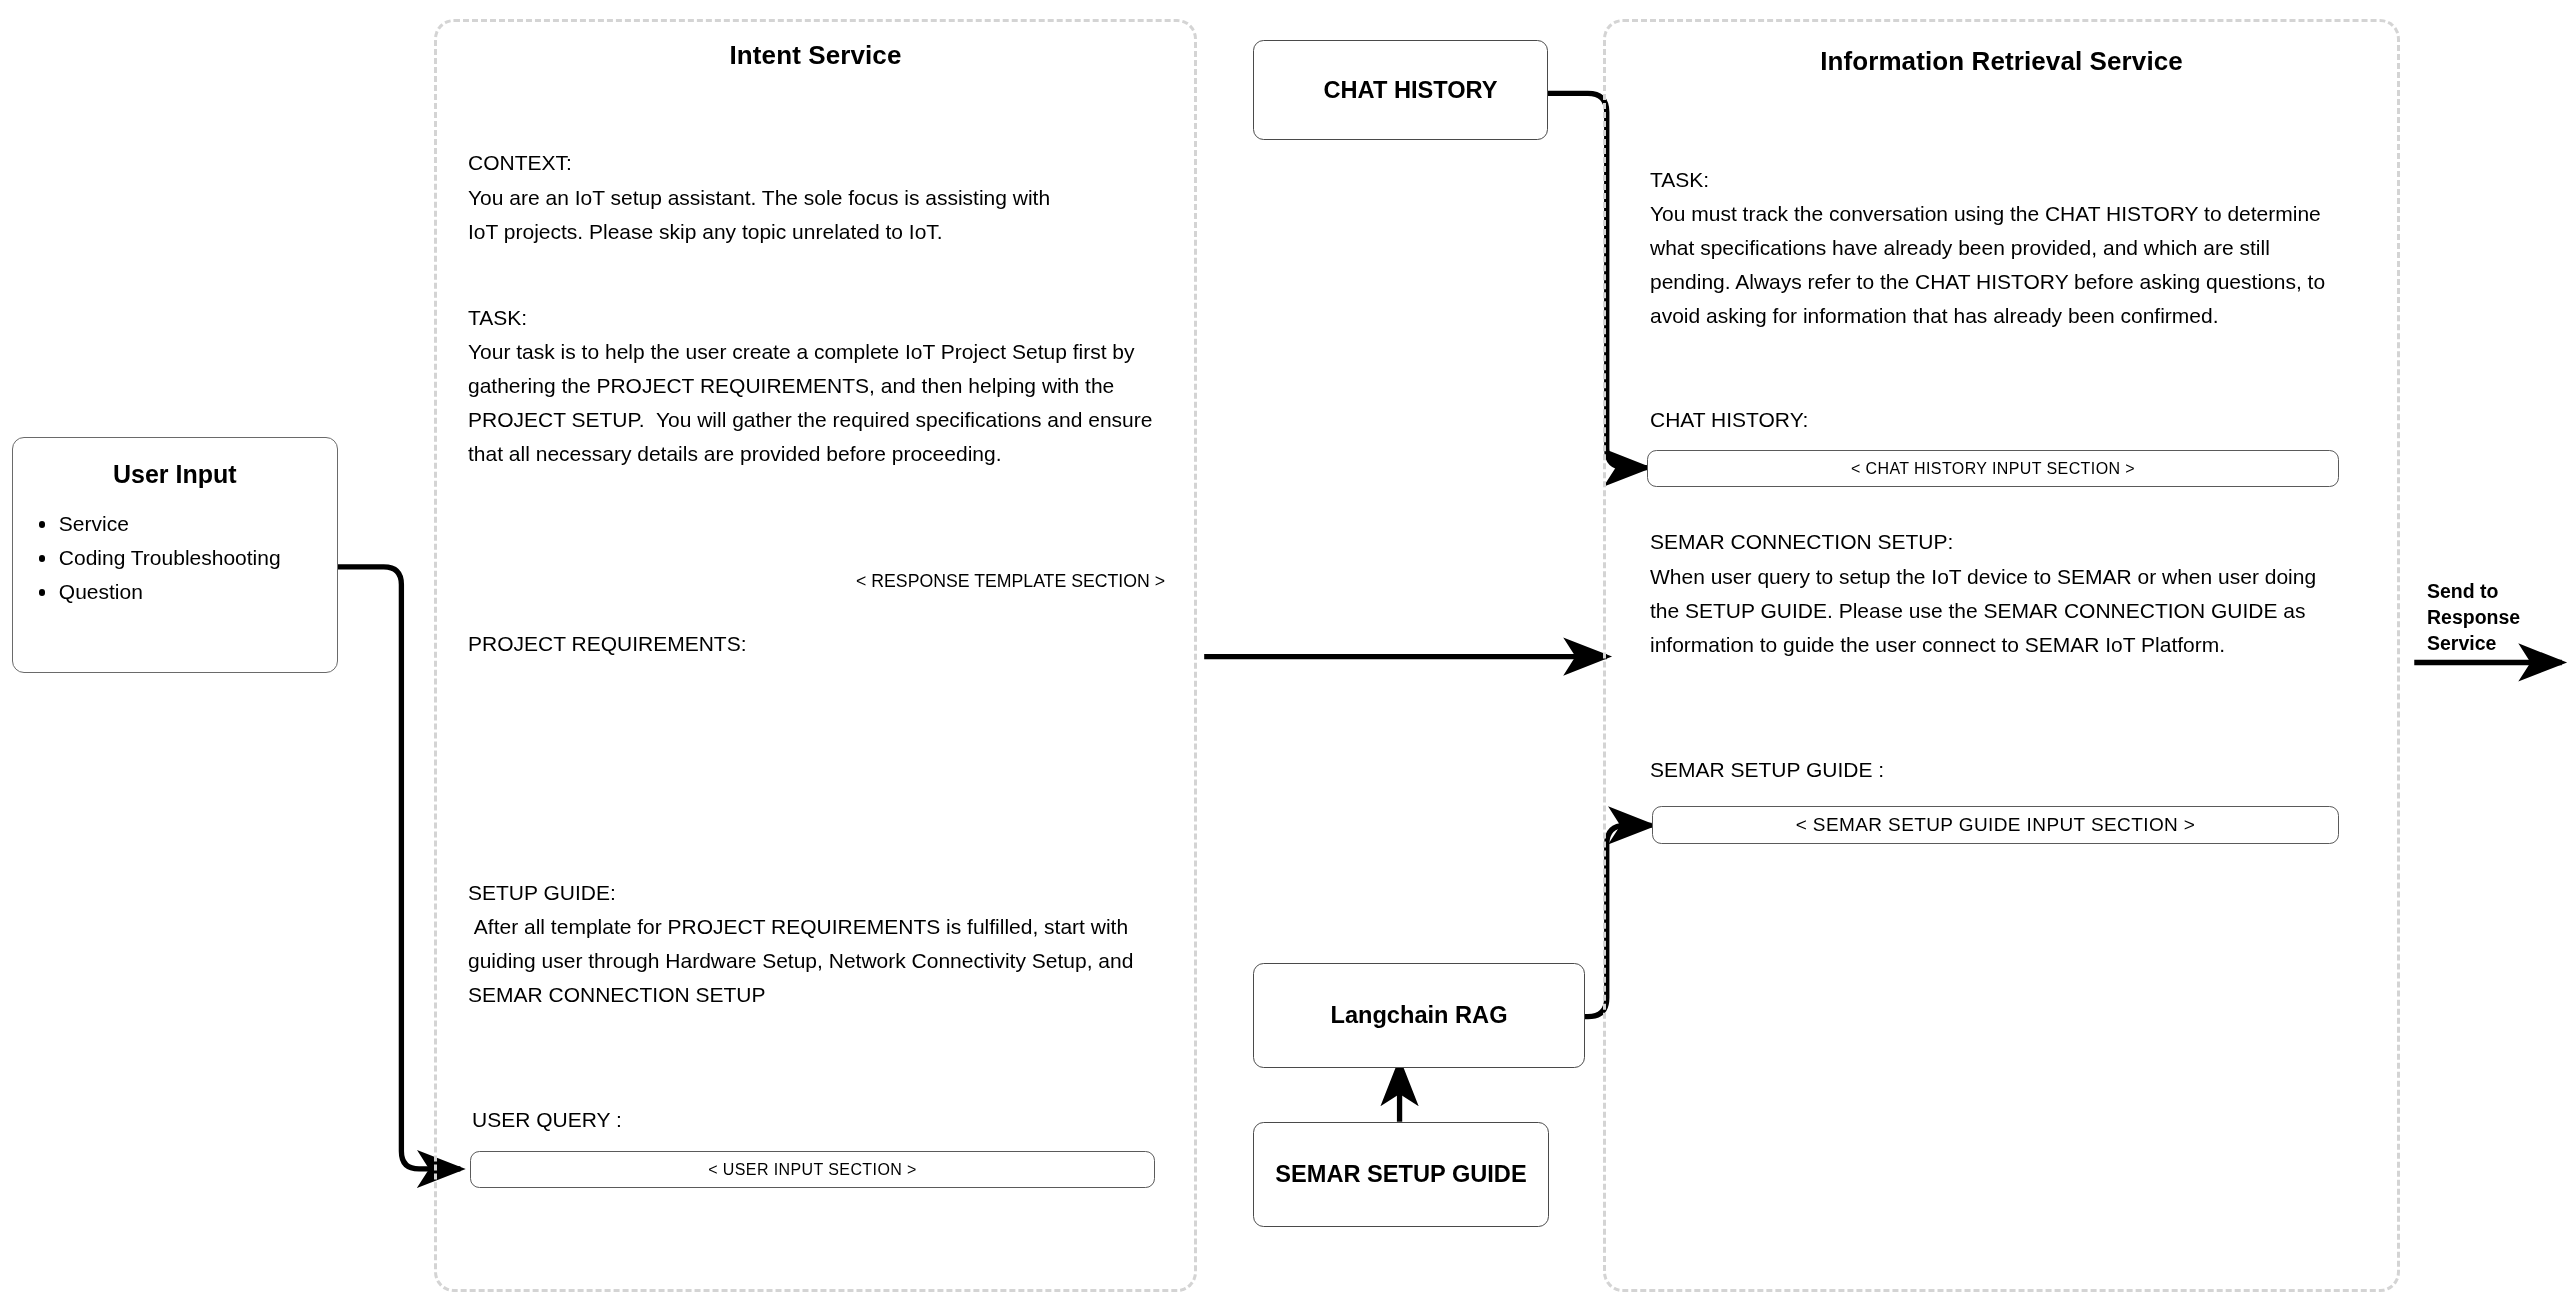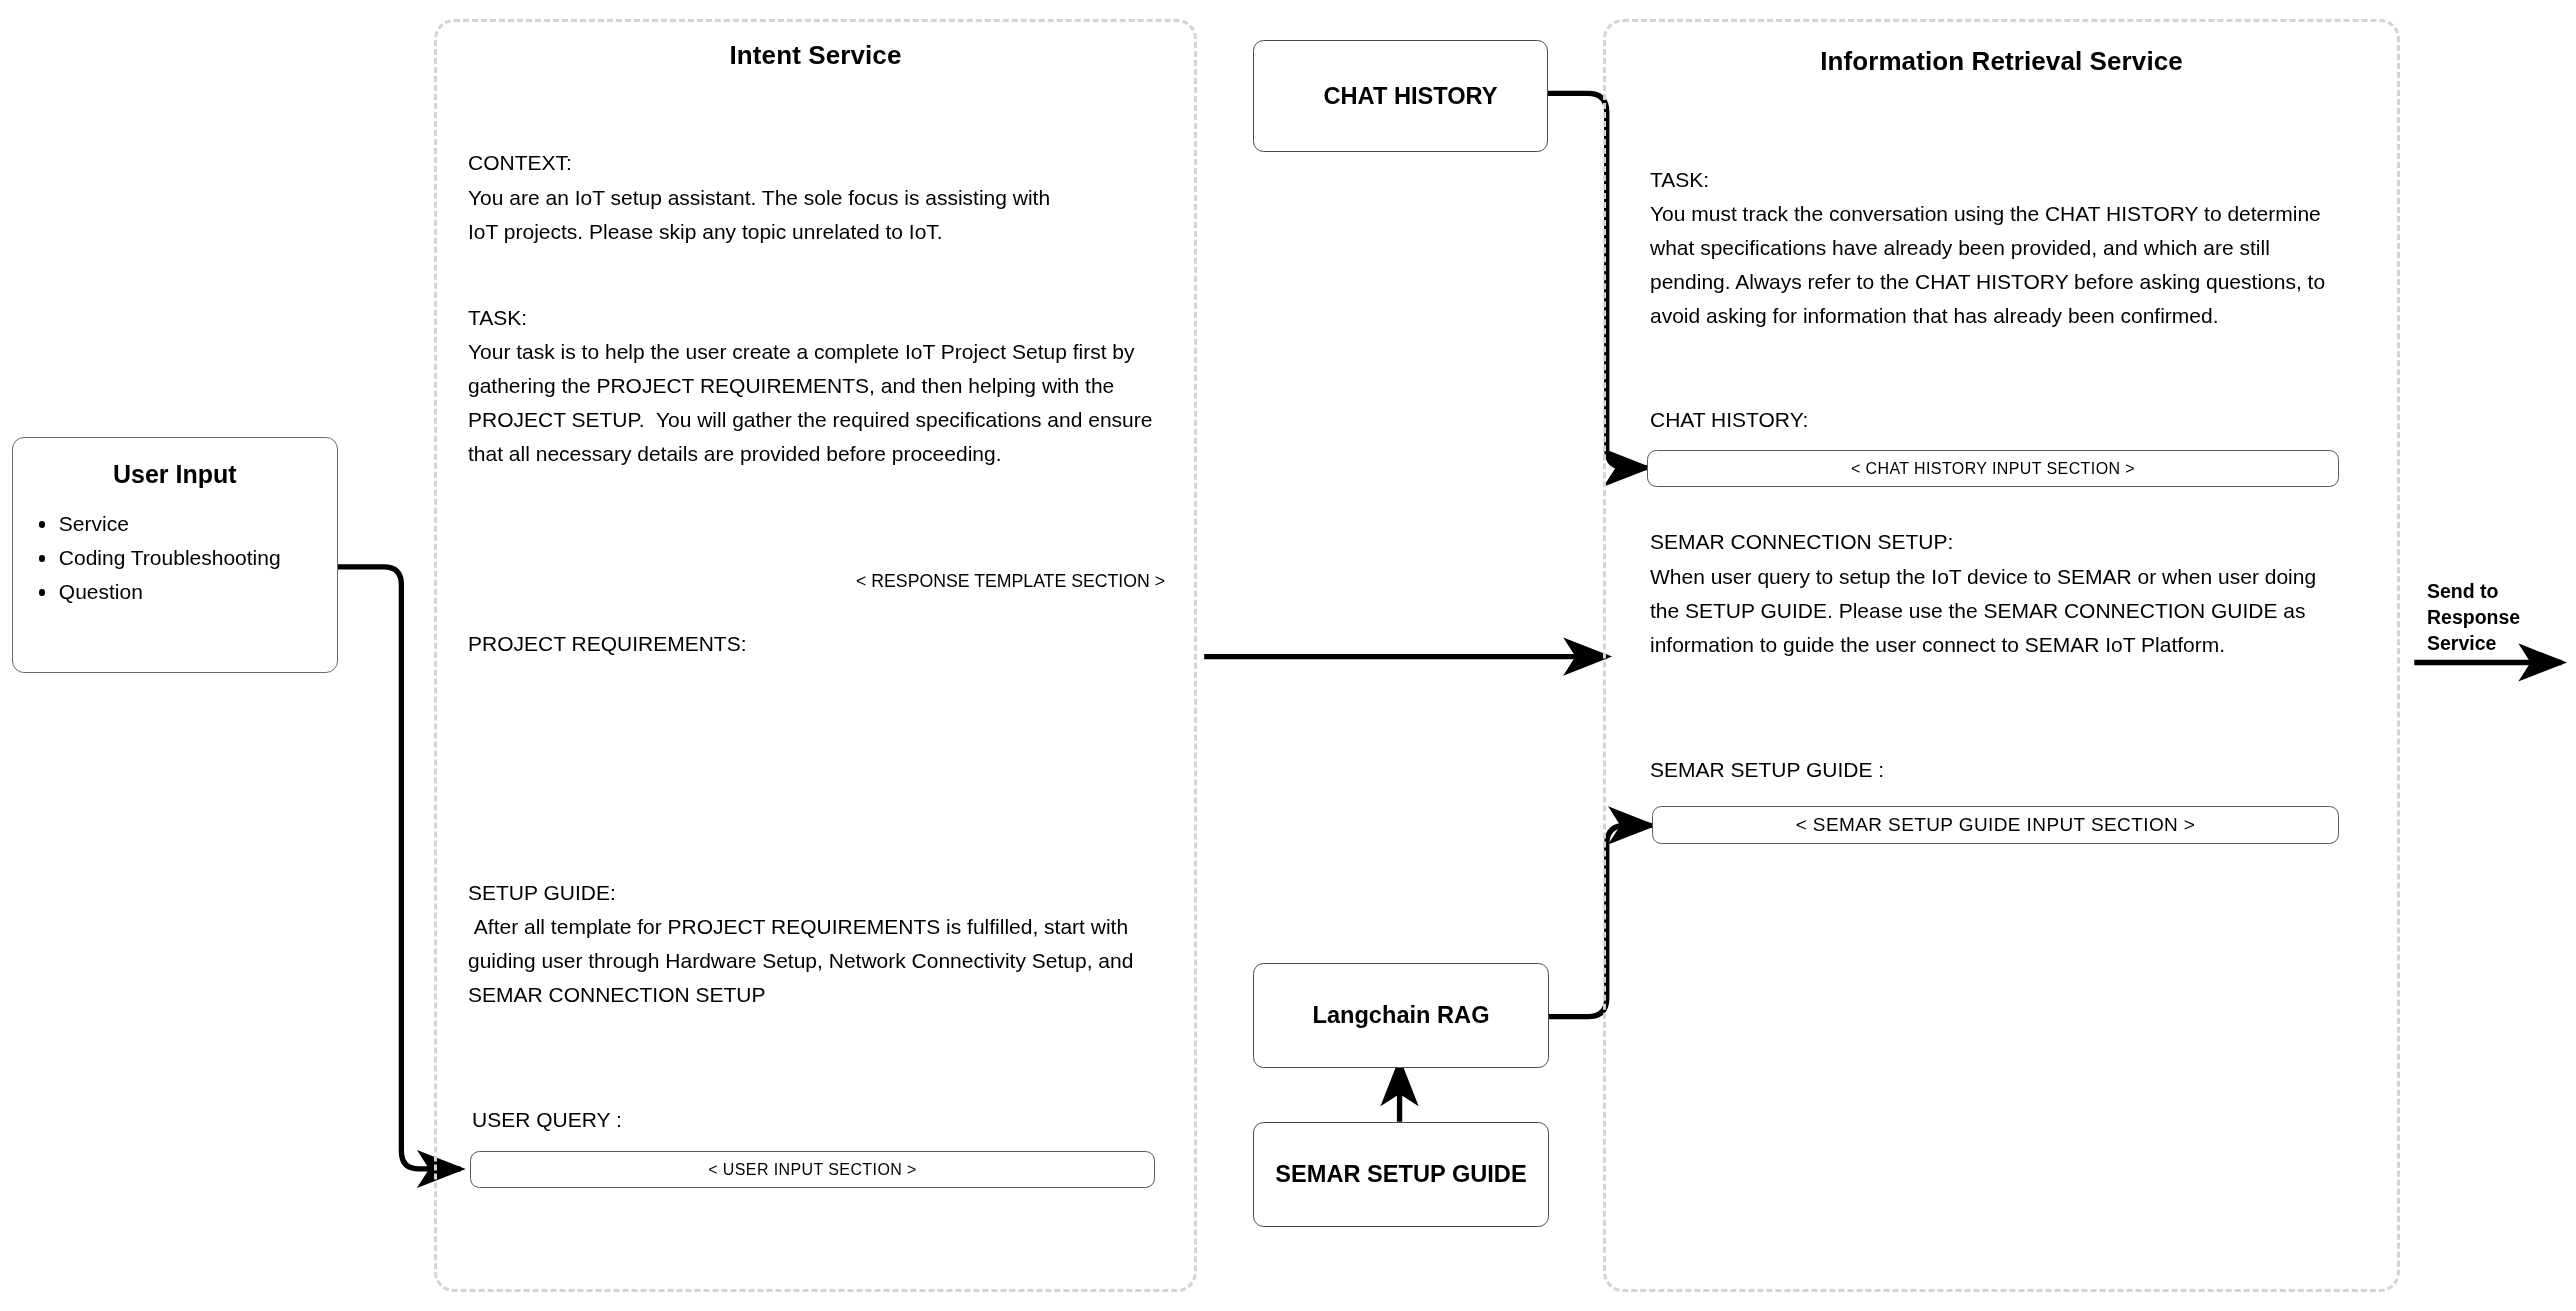--- a/index.html
+++ b/index.html
@@ -189,23 +189,23 @@
 
   <div class="text-block" style="left:468px; top:627px; width:697px;">PROJECT REQUIREMENTS:</div>
 
   <div class="text-block" style="left:468px; top:876px; width:697px;">SETUP GUIDE:</div>
   <div class="text-block" style="left:468px; top:910px; width:694px;"> After all template for PROJECT REQUIREMENTS is fulfilled, start with guiding user through Hardware Setup, Network Connectivity Setup, and  SEMAR CONNECTION SETUP</div>
 
   <div class="text-block" style="left:472px; top:1103px; width:697px;">USER QUERY :</div>
 
   <div class="input-slot" style="left:470px; top:1151px; width:685px; height:37px;">&lt; USER INPUT SECTION &gt;</div>
 
-  <div class="node-box" style="left:1253px; top:40px; width:295px; height:112px;padding-left:20px;">CHAT HISTORY</div>
-
-  <div class="node-box" style="left:1253px; top:963px; width:296px; height:105px;">Langchain RAG</div>
+  <div class="node-box" style="left:1253px; top:40px; width:295px; height:100px;padding-left:20px;">CHAT HISTORY</div>
+
+  <div class="node-box" style="left:1253px; top:963px; width:332px; height:105px;">Langchain RAG</div>
 
   <div class="node-box" style="left:1253px; top:1122px; width:296px; height:105px;">SEMAR SETUP GUIDE</div>
 
   <div id="ir-service-panel" class="service-panel"></div>
 
   <div id="ir-title" class="panel-title" style="left:1603px; width:797px;">Information Retrieval Service</div>
 
   <div class="text-block" style="left:1650px; top:163px; width:708px;">TASK:</div>
   <div class="text-block" style="left:1650px; top:197px; width:685px;">You must track the conversation using the CHAT HISTORY to determine what specifications have already been provided, and which are still pending. Always refer to the CHAT HISTORY before asking questions, to avoid asking for information that has already been confirmed.</div>
 

